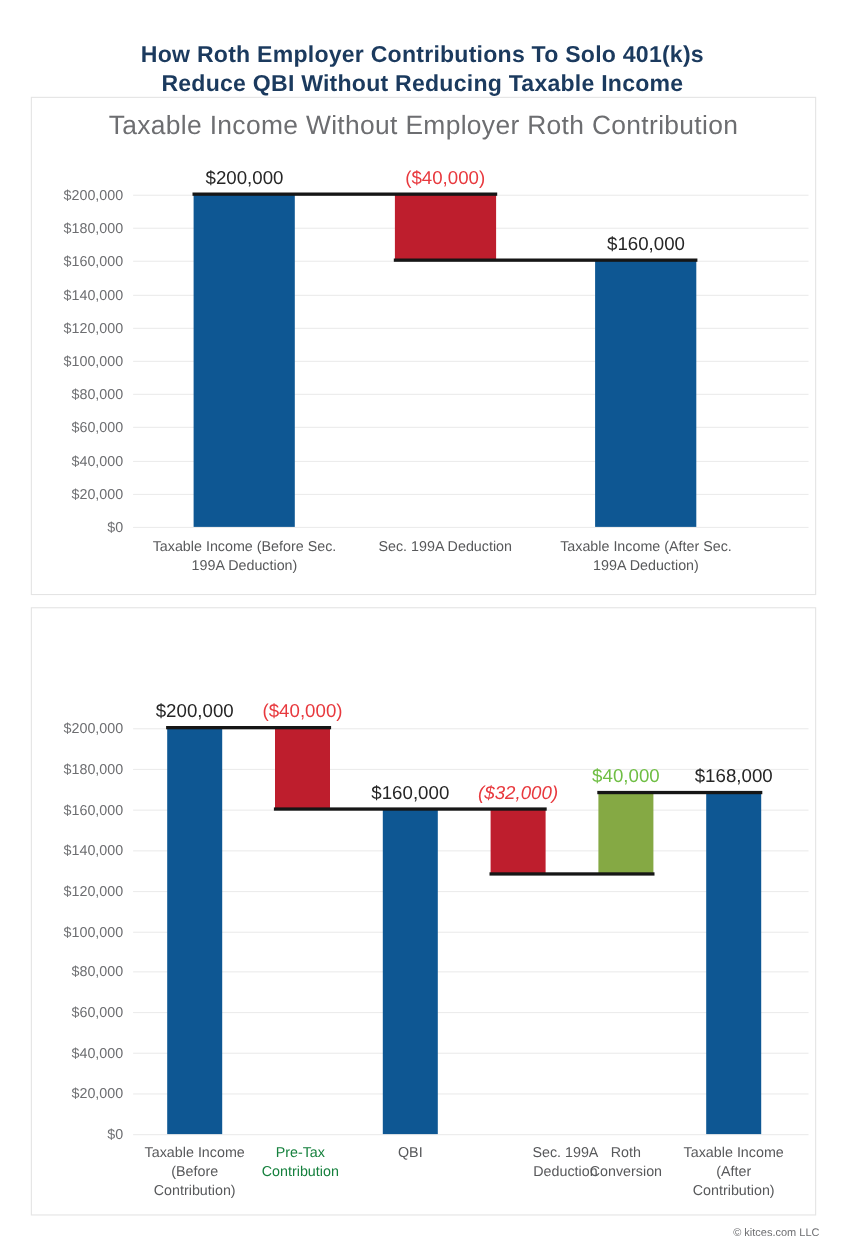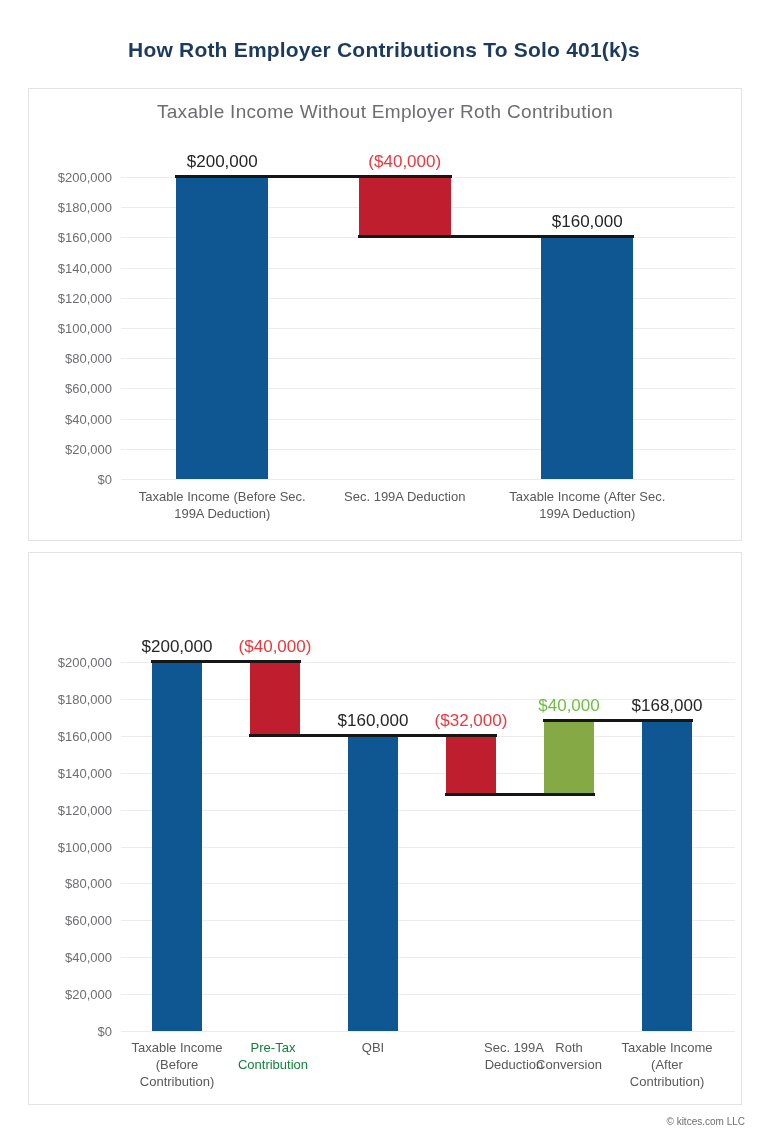--- a/index.html
+++ b/index.html
@@ -12,21 +12,21 @@
     font-size:21px;font-weight:bold;line-height:27px;letter-spacing:.2px;
   }
   .panel{
     position:absolute;left:28px;width:712px;background:#fff;
     border:1px solid #E4E4E4;box-sizing:content-box;
   }
   #panel-0{top:88px;height:451px;}
   #panel-1{top:552px;height:551px;}
   .chart-title{
     position:absolute;left:0;width:100%;text-align:center;
-    font-size:19px;font-weight:normal;letter-spacing:.3px;
+    font-size:24px;font-weight:normal;letter-spacing:.3px;
   }
   .plot{position:absolute;left:0;top:0;width:100%;height:100%;}
   .gridline{position:absolute;height:1px;}
   .tick-label{
     position:absolute;text-align:right;font-size:13px;
     transform:translateY(-50%);white-space:nowrap;
   }
   .bar{position:absolute;}
   .connector{position:absolute;height:3px;}
   .value-label{
@@ -36,21 +36,21 @@
   .cat-label{
     position:absolute;font-size:13px;line-height:17px;text-align:center;
     transform:translateX(-50%);
   }
   .cat-line{white-space:nowrap;}
   .footer{position:absolute;right:23px;top:1116px;font-size:10px;}
 </style>
 </head>
 <body>
 
-<h1 class="page-title" style="color: rgb(27, 58, 94);"><span>How Roth Employer Contributions To Solo 401(k)s</span><br></h1>
+<h1 class="page-title" style="color: rgb(27, 58, 94);"><span>How Roth Employer Contributions To Solo 401(k)s</span><br><span>Reduce QBI Without Reducing Taxable Income</span></h1>
 
 <section class="panel" id="panel-0" style="border-color: rgb(228, 228, 228);">
   <div class="chart-title" style="color: rgb(109, 110, 113); top: 12px;">Taxable Income Without Employer Roth Contribution</div>
   <div class="plot" id="plot-0">
       <div class="gridline" style="left: 92px; width: 614px; top: 390px; background: rgb(236, 236, 236);"></div>
       <div class="tick-label" style="left: 0px; width: 83px; top: 390px; color: rgb(109, 110, 113);">$0</div>
       <div class="gridline" style="left: 92px; width: 614px; top: 359.8px; background: rgb(236, 236, 236);"></div>
       <div class="tick-label" style="left: 0px; width: 83px; top: 359.8px; color: rgb(109, 110, 113);">$20,000</div>
       <div class="gridline" style="left: 92px; width: 614px; top: 329.6px; background: rgb(236, 236, 236);"></div>
       <div class="tick-label" style="left: 0px; width: 83px; top: 329.6px; color: rgb(109, 110, 113);">$40,000</div>
@@ -128,21 +128,21 @@
       <div class="cat-label" style="left: 244px; top: 486px; color: #15803d;">
         <div class="cat-line">Pre-Tax</div>
         <div class="cat-line">Contribution</div>
       </div>
       <div class="bar" style="left: 319px; width: 50px; top: 182.8px; height: 295.2px; background: rgb(14, 87, 147);"></div>
       <div class="value-label" style="left: 344px; top: 158.8px; color: rgb(38, 38, 38);">$160,000</div>
       <div class="cat-label" style="left: 344px; top: 486px; color: rgb(88, 89, 91);">
         <div class="cat-line">QBI</div>
       </div>
       <div class="bar" style="left: 417px; width: 50px; top: 182.8px; height: 59.04px; background: rgb(190, 30, 45);"></div>
-      <div class="value-label" style="left: 442px; top: 158.8px; color: rgb(232, 57, 62);">($32,000)</div>
+      <div class="value-label" style="left: 442px; top: 158.8px; color: rgb(232, 57, 62); font-style: italic;">($32,000)</div>
       <div class="cat-label" style="left: 442px; top: 486px; color: rgb(88, 89, 91); margin-left: 43px;">
         <div class="cat-line">Sec. 199A</div>
         <div class="cat-line">Deduction</div>
       </div>
       <div class="bar" style="left: 515px; width: 50px; top: 168.04px; height: 73.8px; background: rgb(133, 169, 68);"></div>
       <div class="value-label" style="left: 540px; top: 144.04px; color: rgb(111, 190, 68);">$40,000</div>
       <div class="cat-label" style="left: 540px; top: 486px; color: rgb(88, 89, 91);">
         <div class="cat-line">Roth</div>
         <div class="cat-line">Conversion</div>
       </div>

